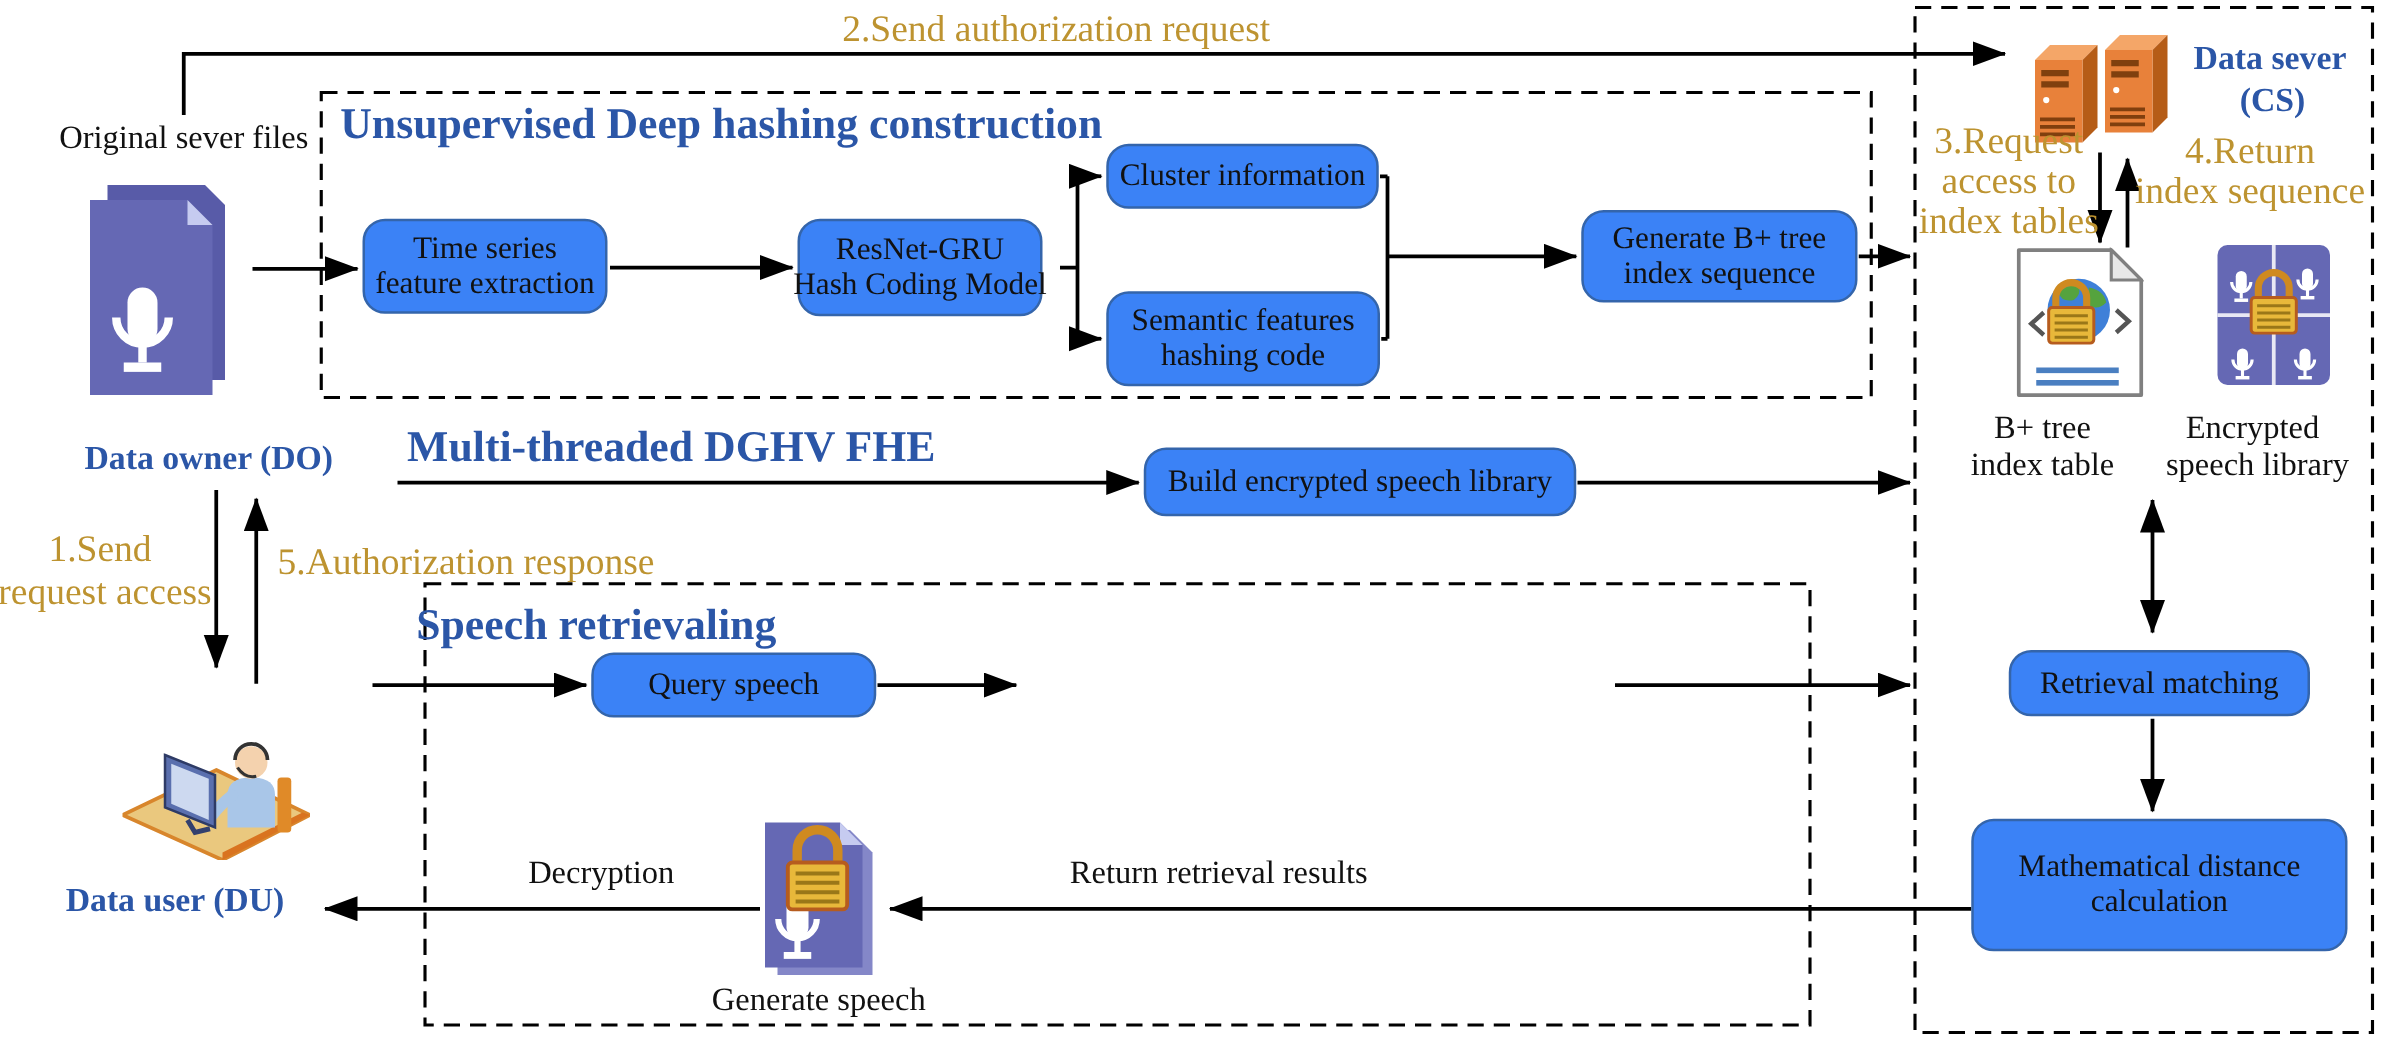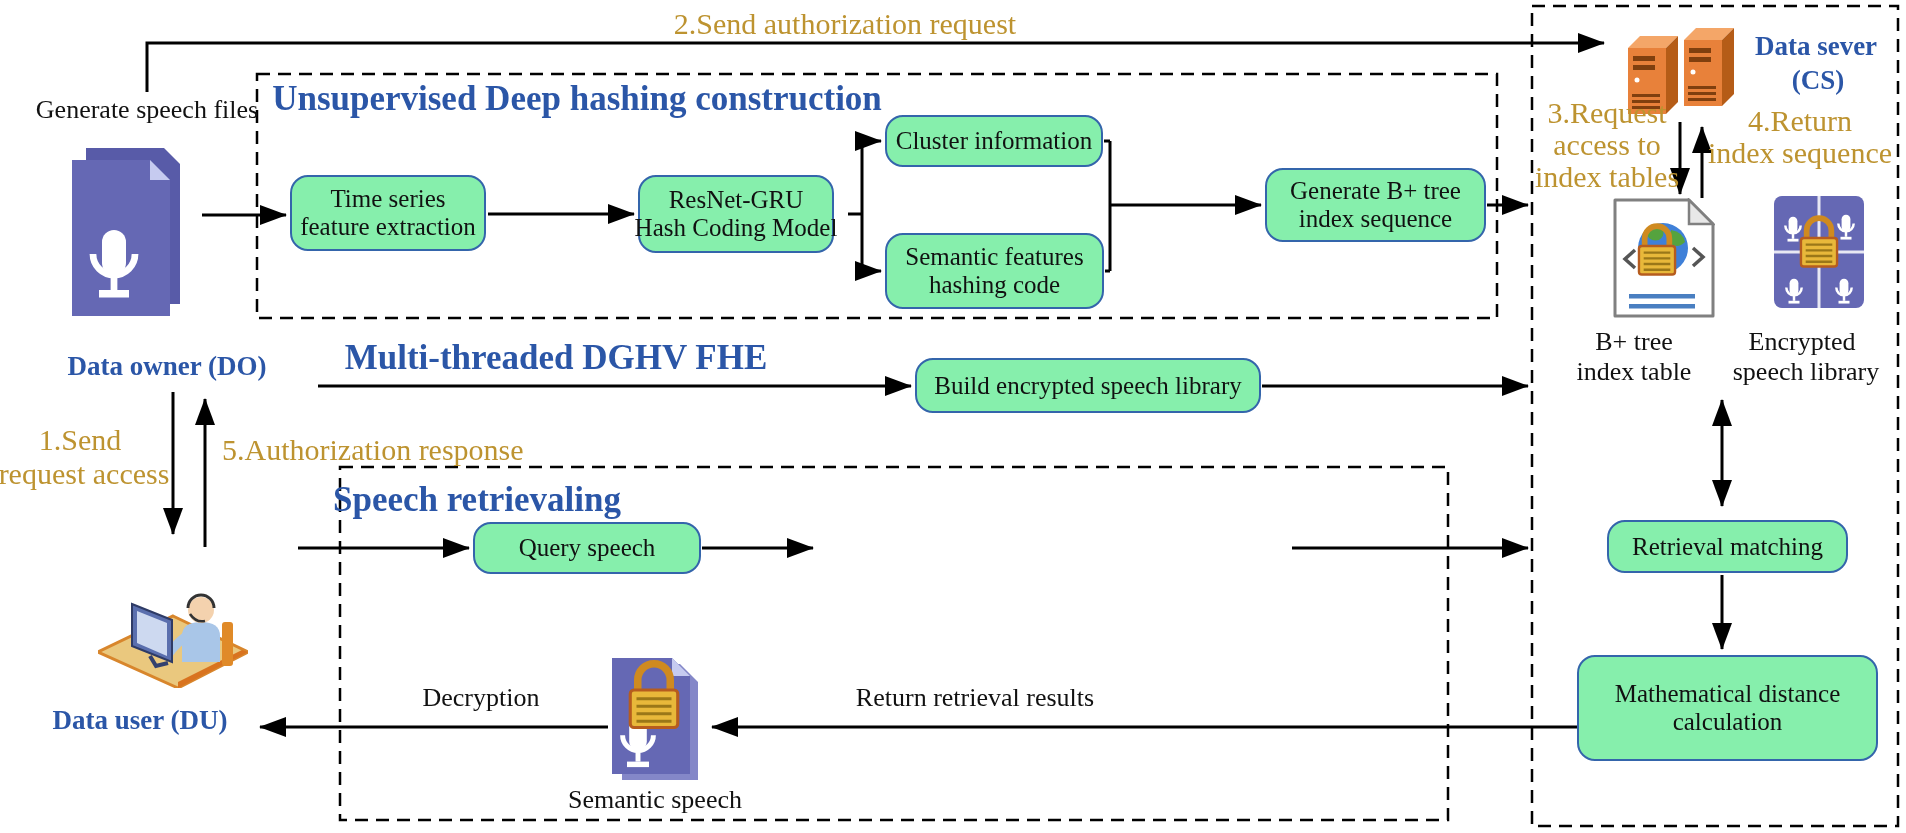--- a/index.html
+++ b/index.html
@@ -17,21 +17,21 @@
   .canvas{position:relative;width:1906px;height:833px;background:#fff;overflow:hidden;
           font-family:"Liberation Serif",serif;}
   svg.layer{position:absolute;left:0;top:0;z-index:1;}
   .icon{position:absolute;z-index:2;}
   .lbl{position:absolute;white-space:nowrap;z-index:3;line-height:1.08;}
   .center{transform:translateX(-50%);text-align:center;}
   .gold{color:var(--step-gold);font-weight:normal;font-size:30px;text-align:right;}
   .sect{color:var(--title-blue);font-weight:bold;font-size:35px;}
   .actor{color:var(--title-blue);font-weight:bold;font-size:27px;}
   .black{color:var(--ink);font-size:26px;}
-  .pbox{position:absolute;z-index:2;box-sizing:border-box;background:#86efac;
+  .pbox{position:absolute;z-index:2;box-sizing:border-box;background:#3b82f6;
         border:2.5px solid var(--box-border);border-radius:18px;
         display:flex;flex-direction:column;align-items:center;justify-content:center;
         font-size:25px;color:var(--ink);line-height:1.12;text-align:center;white-space:nowrap;}
   .conn{stroke:#000;stroke-width:3;fill:none;}
   .dashed{stroke:#000;stroke-width:2.5;fill:none;stroke-dasharray:13 8;}
 </style>
 </head>
 <body>
 
 <div class="canvas">
@@ -80,43 +80,43 @@
 
     <path class="conn" d="M1722,400 V506" marker-start="url(#ahr)" marker-end="url(#ah)"></path>
 
     <path class="conn" d="M1722,575 V649" marker-end="url(#ah)"></path>
 
     <path class="conn" d="M1577,727 H712" marker-end="url(#ah)"></path>
     <path class="conn" d="M608,727 H260" marker-end="url(#ah)"></path>
   </svg>
 
   <div class="lbl sect center" style="left:577px;top:80px">Unsupervised Deep hashing construction</div>
-  <div class="lbl sect center" style="left:556px;top:339px">Multi-threaded DGHV FHE</div>
+  <div class="lbl sect center" style="left:537px;top:339px">Multi-threaded DGHV FHE</div>
   <div class="lbl sect center" style="left:477px;top:481px">Speech retrievaling</div>
 
   <div class="lbl gold center" style="left:845px;top:8px">2.Send authorization request</div>
   <div class="lbl gold center" style="left:80px;top:424px">1.Send</div>
   <div class="lbl gold center" style="left:84px;top:458px">request access</div>
   <div class="lbl gold" style="left:222px;top:434px">5.Authorization response</div>
   <div class="lbl gold center" style="left:1607px;top:97px">3.Request</div>
   <div class="lbl gold center" style="left:1607px;top:129px">access to</div>
   <div class="lbl gold center" style="left:1607px;top:161px">index tables</div>
   <div class="lbl gold center" style="left:1800px;top:105px">4.Return</div>
   <div class="lbl gold center" style="left:1800px;top:137px">index sequence</div>
 
-  <div class="lbl black center" style="left:147px;top:96px">Generate speech files</div>
+  <div class="lbl black center" style="left:147px;top:96px">Original sever files</div>
   <div class="lbl actor center" style="left:167px;top:352px">Data owner (DO)</div>
   <div class="lbl actor center" style="left:140px;top:706px">Data user (DU)</div>
   <div class="lbl actor center" style="left:1816px;top:32px">Data sever</div>
   <div class="lbl actor center" style="left:1818px;top:66px">(CS)</div>
   <div class="lbl black center" style="left:1634px;top:328px">B+ tree</div>
   <div class="lbl black center" style="left:1634px;top:358px">index table</div>
   <div class="lbl black center" style="left:1802px;top:328px">Encrypted</div>
   <div class="lbl black center" style="left:1806px;top:358px">speech library</div>
-  <div class="lbl black center" style="left:655px;top:786px">Semantic speech</div>
+  <div class="lbl black center" style="left:655px;top:786px">Generate speech</div>
   <div class="lbl black center" style="left:481px;top:684px">Decryption</div>
   <div class="lbl black center" style="left:975px;top:684px">Return retrieval results</div>
 
   <div class="pbox" style="left:290px;top:175px;width:196px;height:76px">
     <span>Time series</span>
     <span>feature extraction</span>
   </div>
   <div class="pbox" style="left:638px;top:175px;width:196px;height:78px">
     <span>ResNet-GRU</span>
     <span>Hash Coding Model</span>

